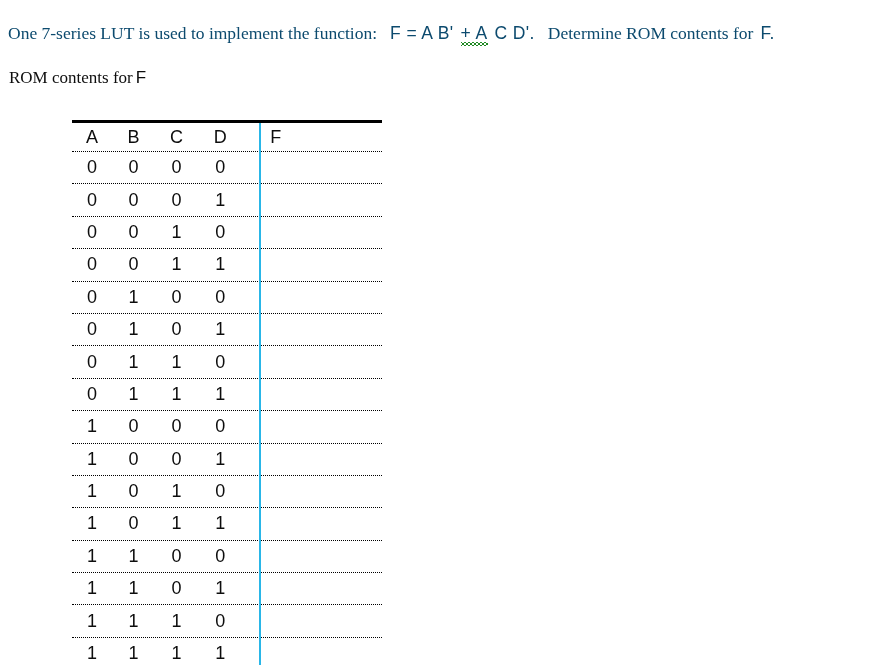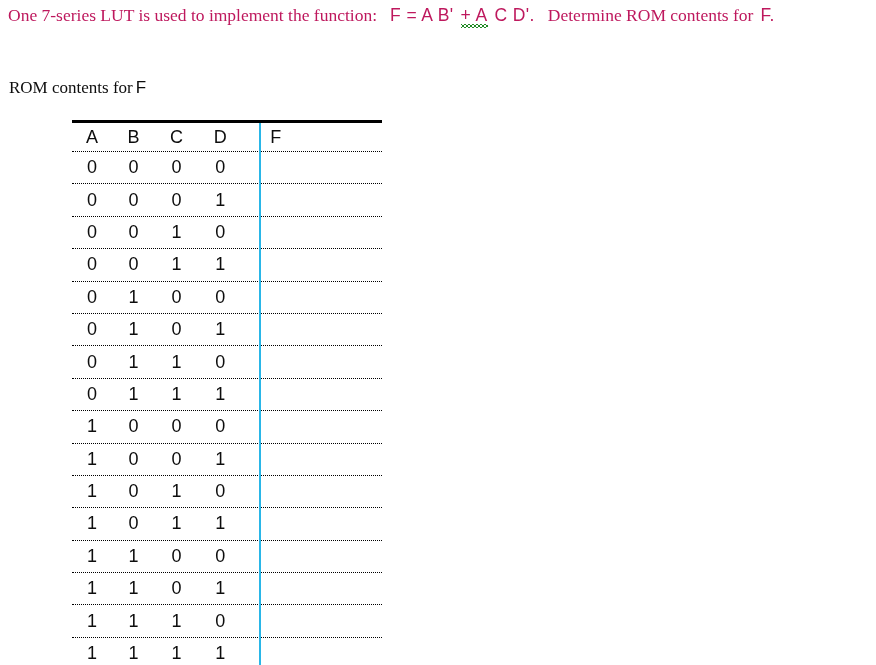--- a/index.html
+++ b/index.html
@@ -13,26 +13,26 @@
     position: relative;
     overflow: hidden;
     font-family: "Liberation Serif", serif;
     color: #000000;
   }
 
   
   #prompt-line {
     position: absolute;
     left: 8px;
-    top: 4px;
+    top: 22px;
     white-space: nowrap;
     font-family: "Liberation Serif", serif;
     font-size: 17.5px;
     line-height: 22px;
-    color: #be185d;
+    color: #0c4a6e;
   }
   .sans {
     font-family: "Liberation Sans", sans-serif;
     font-size: 17px;
   }
   .formula {
     font-family: "Liberation Sans", sans-serif;
     font-size: 17.5px;
     letter-spacing: 0.4px;
   }
@@ -53,21 +53,21 @@
     background-size: 4px 4px;
     background-repeat: repeat-x;
   }
   .gap-sm { display: inline-block; width: 7px; }
   .gap-md { display: inline-block; width: 13px; }
 
   
   #section-label {
     position: absolute;
     left: 9px;
-    top: 78px;
+    top: 68px;
     white-space: nowrap;
     font-family: "Liberation Serif", serif;
     font-size: 17px;
     color: #0d0d0d;
   }
   #section-label .sans {
     font-size: 17px;
     padding-left: 3px;
   }
 

